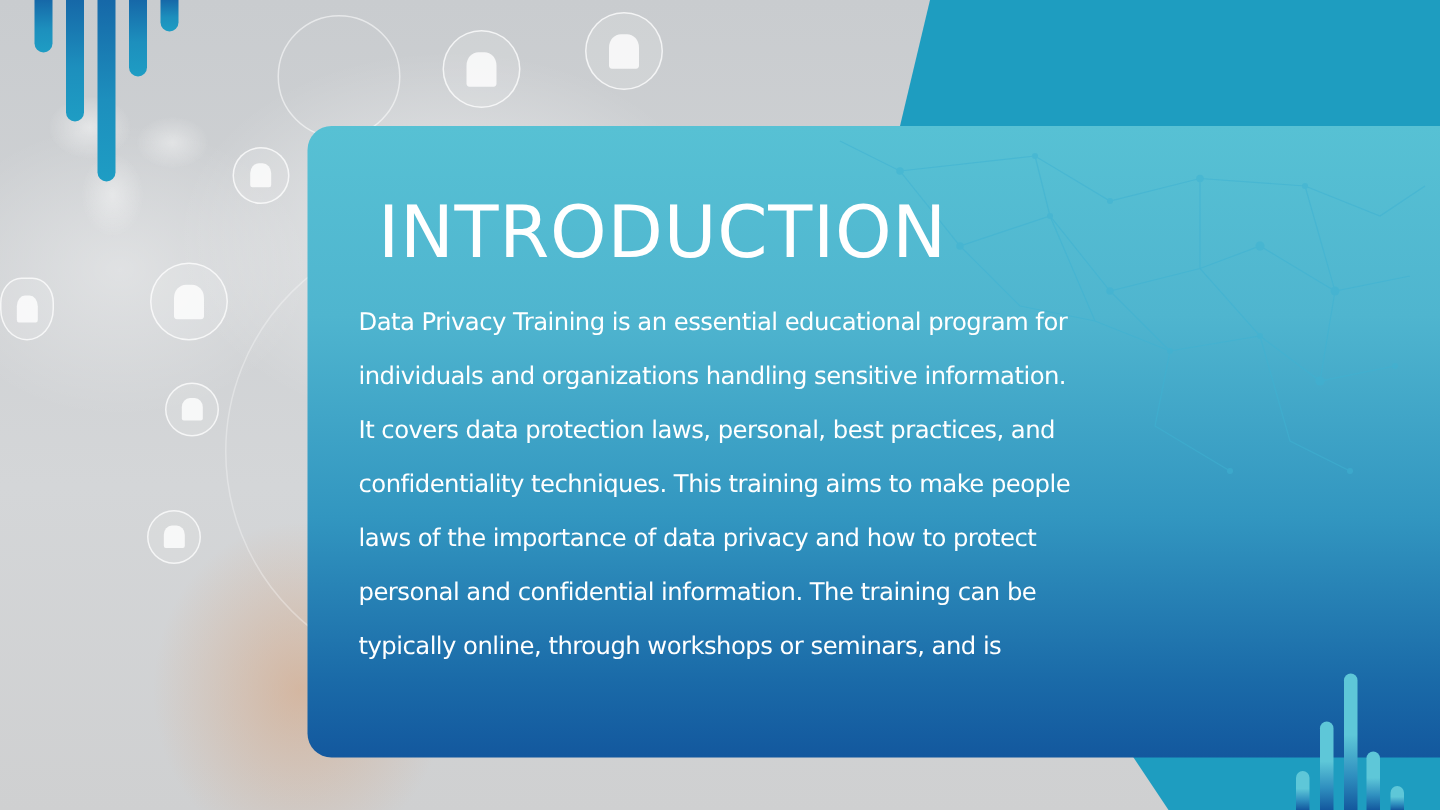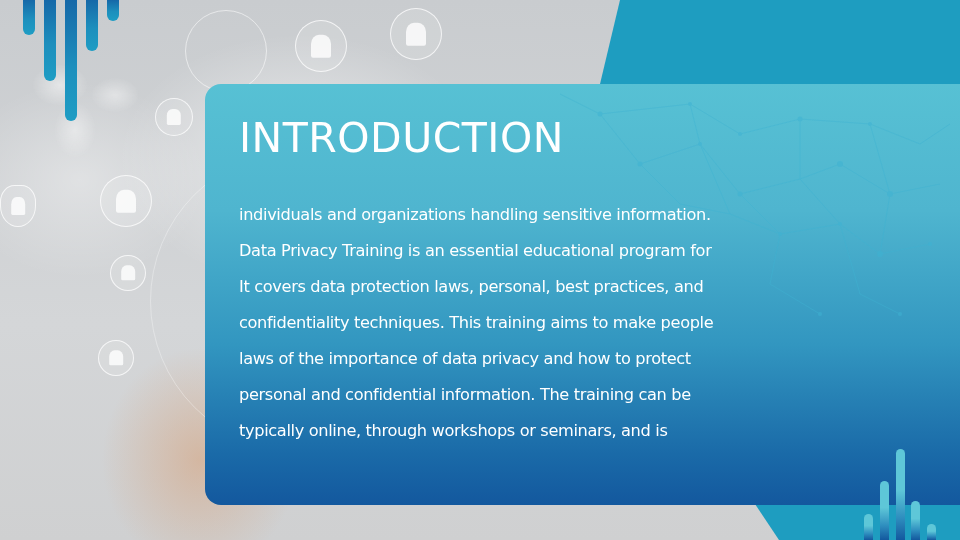--- a/index.html
+++ b/index.html
@@ -27,21 +27,21 @@
     .top-right { position: absolute; top: 0; right: 0; width: 360px; height: 84px;
       background: #1e9dc0; clip-path: polygon(20px 0, 360px 0, 360px 84px, 0 84px); }
     .bottom-right { position: absolute; bottom: 0; right: 0; width: 205px; height: 36px;
       background: #1e9dc0; clip-path: polygon(0 0, 205px 0, 205px 36px, 24px 36px); }
     .card { position: absolute; left: 205px; top: 84px; width: 755px; height: 421px;
       border-radius: 16px 0 0 16px;
       background: linear-gradient(180deg, #57c1d4 0%, #4fb5cf 30%, #3296c0 62%, #1a6aa8 88%, #13589e 100%);
       overflow: hidden; }
     .net { position: absolute; right: 0; top: 0; width: 420px; height: 300px; opacity: 0.55; }
     .title { position: absolute; left: 34px; top: 30px; font-family: "DejaVu Sans", sans-serif;
-      font-size: 41px; color: #ffffff; letter-spacing: 0.5px; font-weight: normal; margin: 0; }
+      font-size: 48px; color: #ffffff; letter-spacing: 0.5px; font-weight: normal; margin: 13px; }
     .body-text { position: absolute; left: 34px; top: 113px; width: 540px; color: #ffffff;
       font-family: "DejaVu Sans", sans-serif; font-size: 16.2px; line-height: 36px; margin: 0;
       letter-spacing: -0.35px; }
     .body-text span { display: block; white-space: nowrap; }
     .bars { position: absolute; left: 864px; top: 450px; width: 76px; height: 90px; }
     .bar { position: absolute; bottom: 0; width: 9px; border-radius: 5px 5px 0 0;
       background: linear-gradient(180deg, #5ec7d8 0%, #5ec7d8 45%, #2f8fbf 75%, #13589e 100%); }
   </style>
 </head>
 <body>
@@ -94,22 +94,22 @@
         <circle cx="240" cy="150" r="2"></circle>
         <circle cx="300" cy="140" r="2"></circle>
       <circle cx="340" cy="170" r="3"></circle>
         <circle cx="390" cy="160" r="2"></circle>
         <circle cx="280" cy="230" r="2"></circle>
       <circle cx="360" cy="230" r="2"></circle>
     </g>
   </svg>
   <h1 class="title">INTRODUCTION</h1>
   <p class="body-text">
+    <span>Data Privacy Training is an essential educational program for</span>
     <span>individuals and organizations handling sensitive information.</span>
-    <span>Data Privacy Training is an essential educational program for</span>
     <span>It covers data protection laws, personal, best practices, and</span>
     <span>confidentiality techniques. This training aims to make people</span>
     <span>laws of the importance of data privacy and how to protect</span>
     <span>personal and confidential information. The training can be</span>
     <span>typically online, through workshops or seminars, and is</span>
   </p>
 </div>
 
 <div class="bars">
   <div class="bar" style="left:0px;height:26px;"></div>

